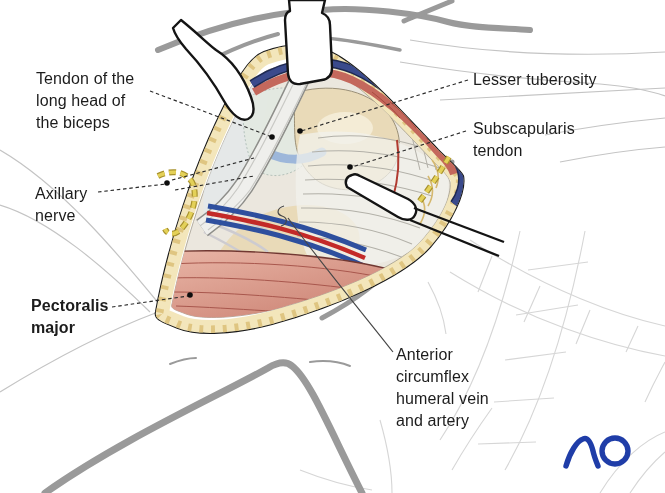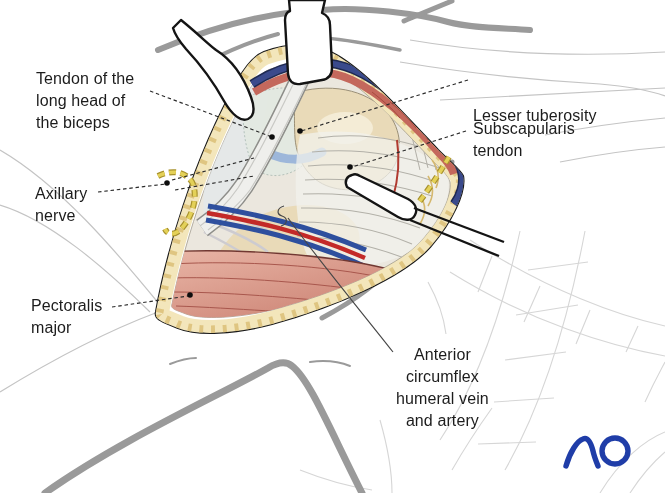--- a/index.html
+++ b/index.html
@@ -220,25 +220,25 @@
 
   <g class="ao" aria-label="AO">
     <path d="M566,466 C570,452 577,441 583,439 C588,437 591,443 593,451 C594,456 596,461 598,466"></path>
     <circle cx="615" cy="451" r="13"></circle>
   </g>
 </svg>
 
 <div class="lbl" style="left:36px;top:68px;">Tendon of the
 long head of
 the biceps</div>
-<div class="lbl" style="left:473px;top:69px;margin-top:36px;">Lesser tuberosity</div>
+<div class="lbl" style="left:473px;top:69px;">Lesser tuberosity</div>
 <div class="lbl" style="left:35px;top:183px;">Axillary
 nerve</div>
 <div class="lbl" style="left:473px;top:118px;">Subscapularis
 tendon</div>
-<div class="lbl" style="left:31px;top:295px;">Pectoralis
+<div class="lbl" style="left:31px;top:295px;font-weight:bold;">Pectoralis
 major</div>
-<div class="lbl" style="left:396px;top:344px;text-align:center;">Anterior
+<div class="lbl" style="left:396px;top:344px;">Anterior
 circumflex
 humeral vein
 and artery</div>
 
 </div>
 
 </body></html>

